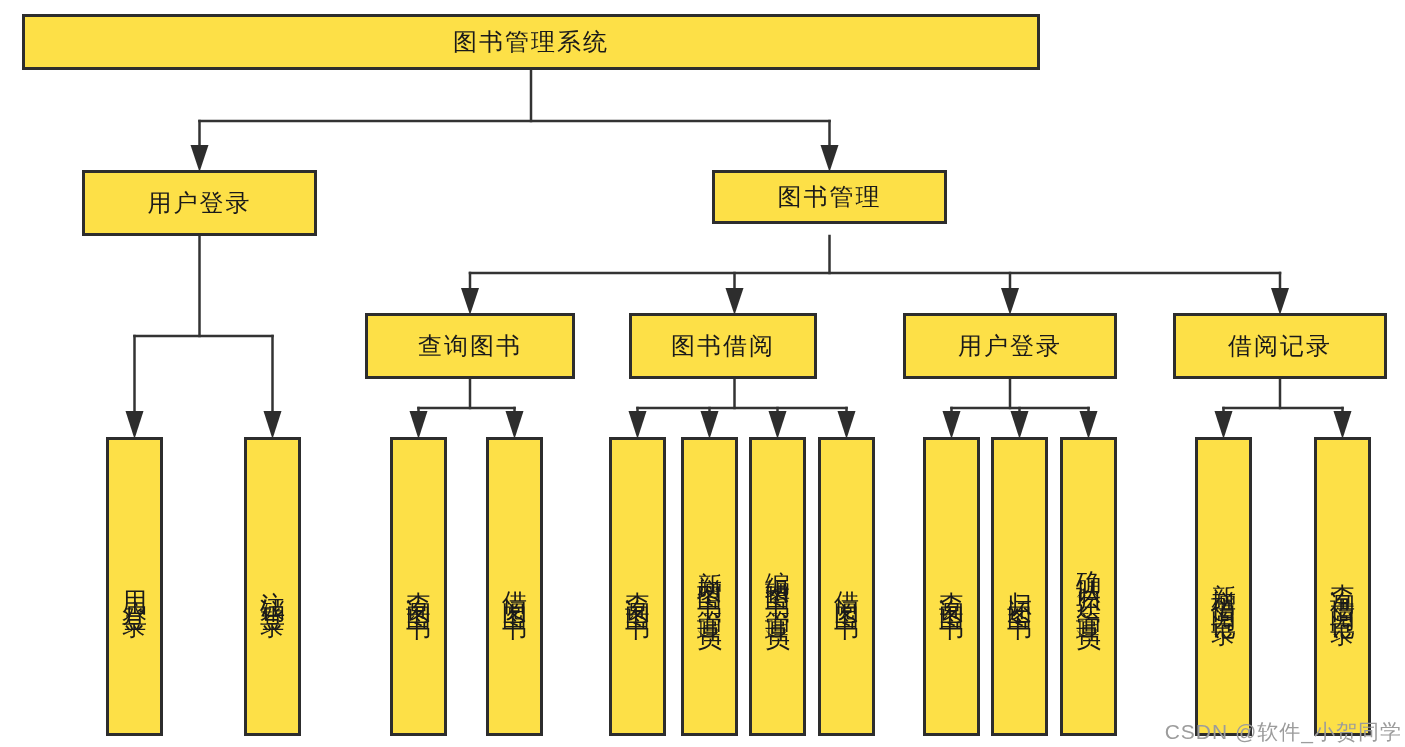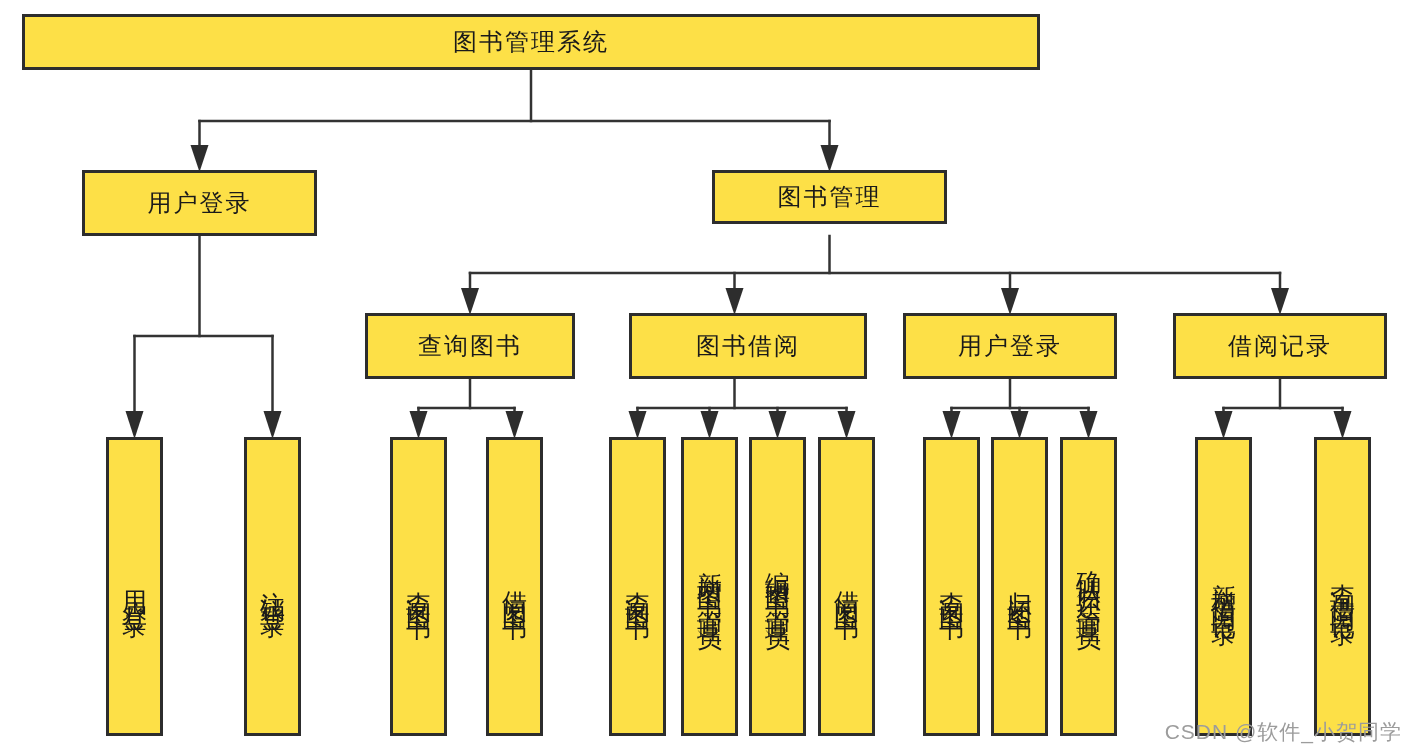--- a/index.html
+++ b/index.html
@@ -136,21 +136,21 @@
   <div class="node hbox" style="left:82px; top:170px; width:235px; height:66px;">
     <span>用户登录</span>
   </div>
   <div class="node hbox" style="left:712px; top:170px; width:235px; height:54px;">
     <span>图书管理</span>
   </div>
 
   <div class="node hbox" style="left:365px; top:313px; width:210px; height:66px;">
     <span>查询图书</span>
   </div>
-  <div class="node hbox" style="left:629px; top:313px; width:238px; height:66px;justify-content:center;">
+  <div class="node hbox" style="left:629px; top:313px; width:188px; height:66px;justify-content:center;">
     <span>图书借阅</span>
   </div>
   <div class="node hbox" style="left:903px; top:313px; width:214px; height:66px;">
     <span>用户登录</span>
   </div>
   <div class="node hbox" style="left:1173px; top:313px; width:214px; height:66px;">
     <span>借阅记录</span>
   </div>
 
   <div class="node vbox" style="left:106px;">

